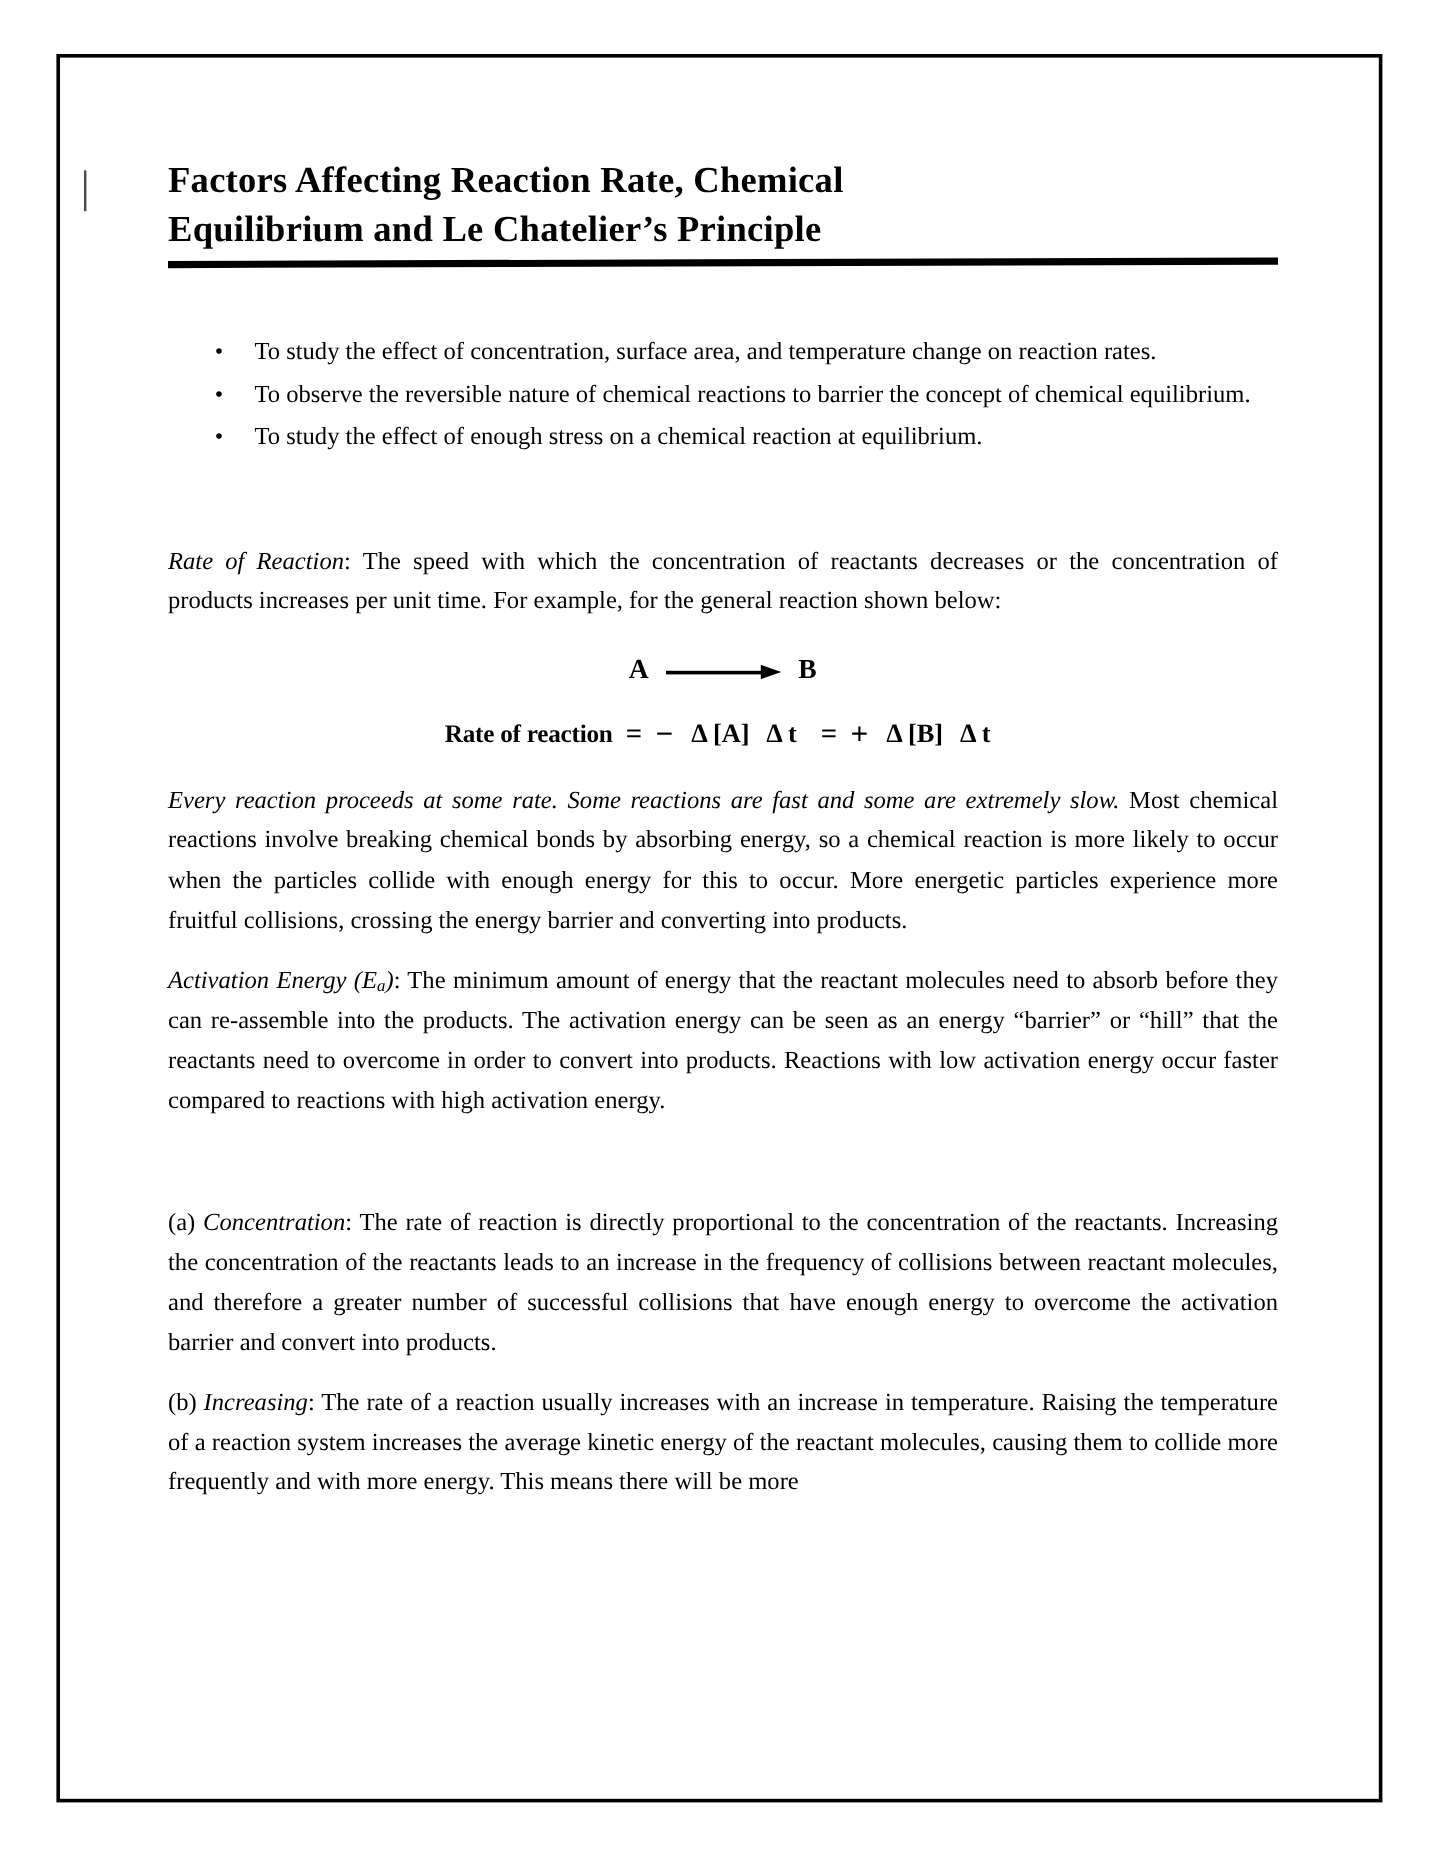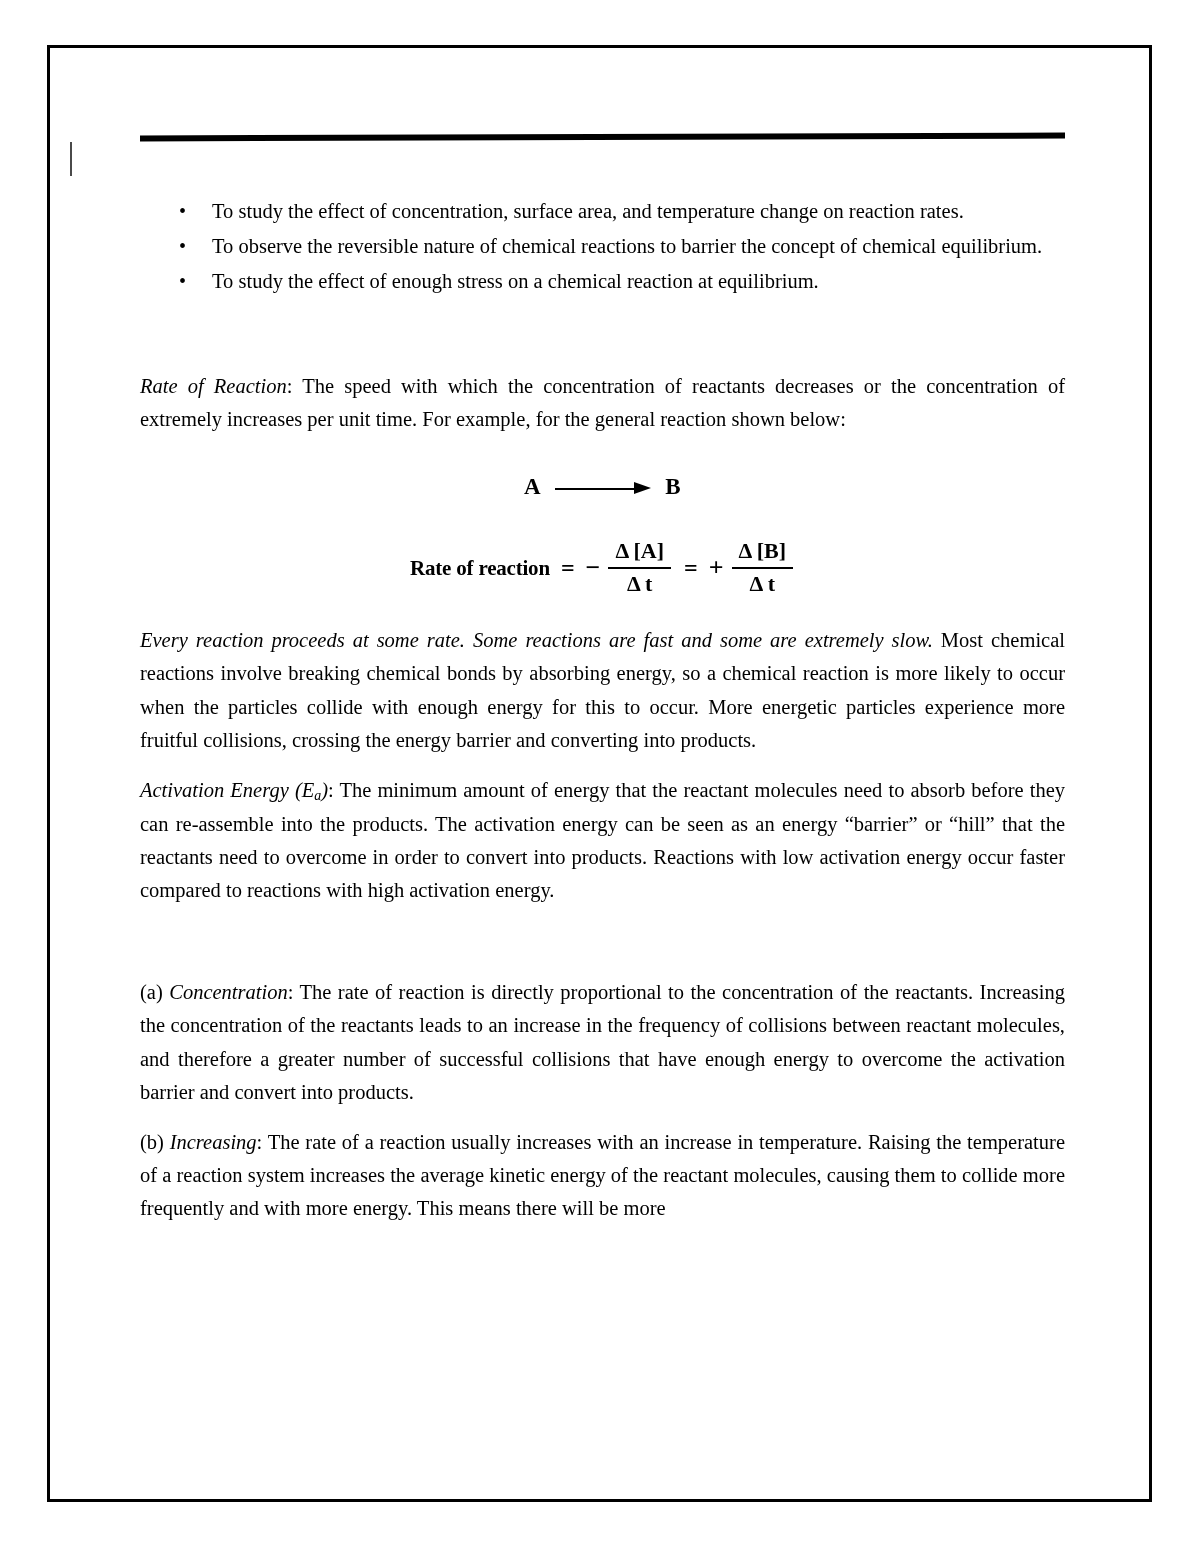--- a/index.html
+++ b/index.html
@@ -103,21 +103,21 @@
     text-justify: inter-word;
   }
 
   .it { font-style: italic; }
 
   
   .eq-arrow-row {
     text-align: center;
     font-size: 23px;
     font-weight: bold;
-    margin: 12px;
+    margin: 1px;
     letter-spacing: 0.5px;
   }
   .eq-arrow {
     display: inline-block;
     vertical-align: middle;
     width: 96px;
     height: 18px;
     position: relative;
     margin: 0 14px;
   }
@@ -162,21 +162,21 @@
     line-height: 1;
   }
   .eq-sign {
     font-size: 26px;
     font-weight: bold;
     margin-right: 6px;
     line-height: 1;
   }
   .frac {
     display: inline-flex;
-    flex-direction: column;
+    flex-direction: row;
     align-items: center;
     vertical-align: middle;
     margin: 0 2px;
   }
   .frac .num, .frac .den {
     font-size: 22px;
     font-weight: bold;
     padding: 0 7px;
     line-height: 1.22;
     white-space: nowrap;
@@ -195,20 +195,24 @@
   }
 </style>
 </head>
 <body>
 
 <div id="page-frame"></div>
 <div id="caret"></div>
 
 <div id="content">
 
+  <h1 class="doc-title">
+    <span>Factors Affecting Reaction Rate, Chemical</span><br>
+    <span>Equilibrium and Le Chatelier’s Principle</span>
+  </h1>
   <div class="title-rule"></div>
 
   <div class="spacer-lg"></div>
 
 
   <div class="spacer-sm"></div>
 
   <ul class="goals">
     <li>
       <span class="bullet">•</span>
@@ -222,21 +226,21 @@
       <span class="bullet">•</span>
       <span>To study the effect of enough stress on a chemical reaction at equilibrium.</span>
     </li>
   </ul>
 
   <div class="spacer-xl"></div>
 
 
   <div class="spacer-sm"></div>
 
-  <p class="body"><span class="it">Rate of Reaction</span><span>: </span><span>The speed with which the concentration of reactants decreases or the concentration of extremely increases per unit time. For example, for the general reaction shown below:</span></p>
+  <p class="body"><span class="it">Rate of Reaction</span><span>: </span><span>The speed with which the concentration of reactants decreases or the concentration of products increases per unit time. For example, for the general reaction shown below:</span></p>
 
   <div class="spacer-md"></div>
 
   <div class="eq-arrow-row">
     <span>A</span><span class="eq-arrow"></span><span>B</span>
   </div>
 
   <div class="spacer-md"></div>
 
   <div class="eq-rate-row">

